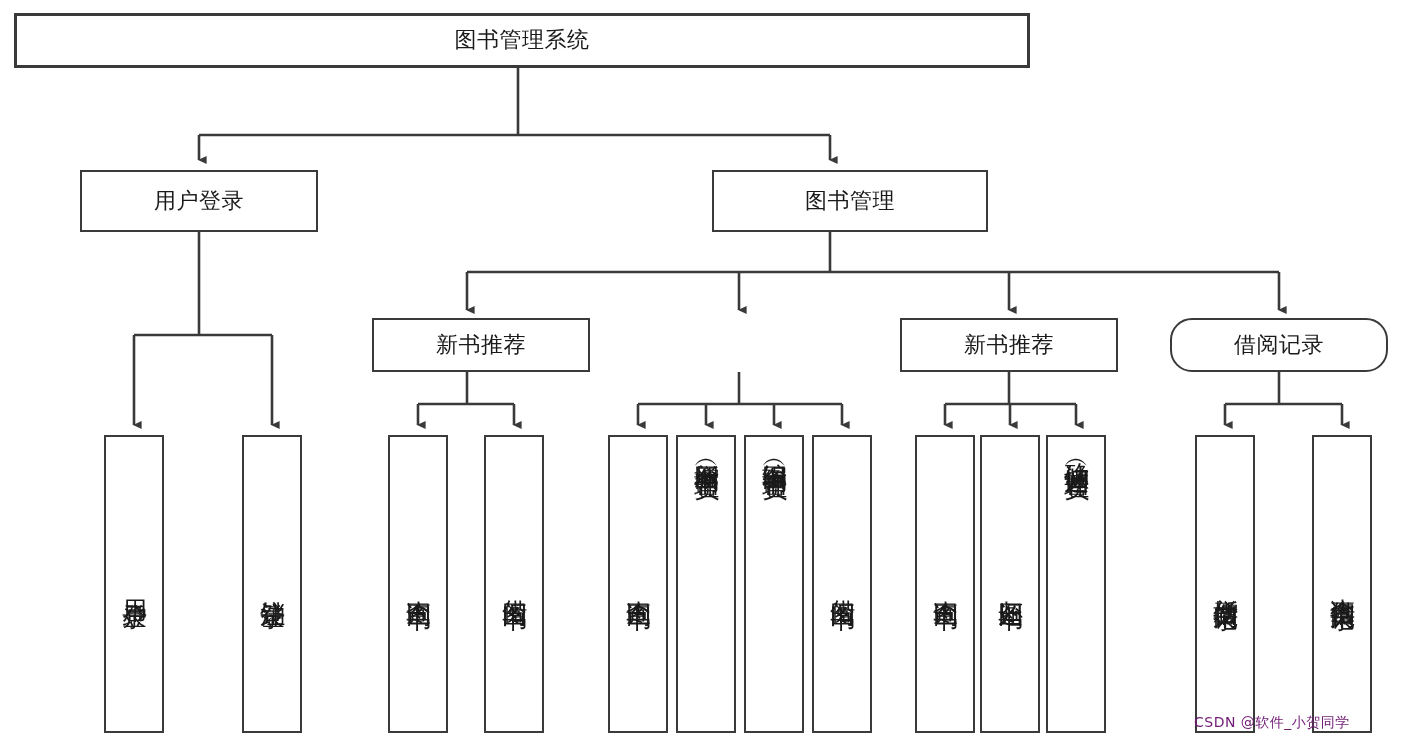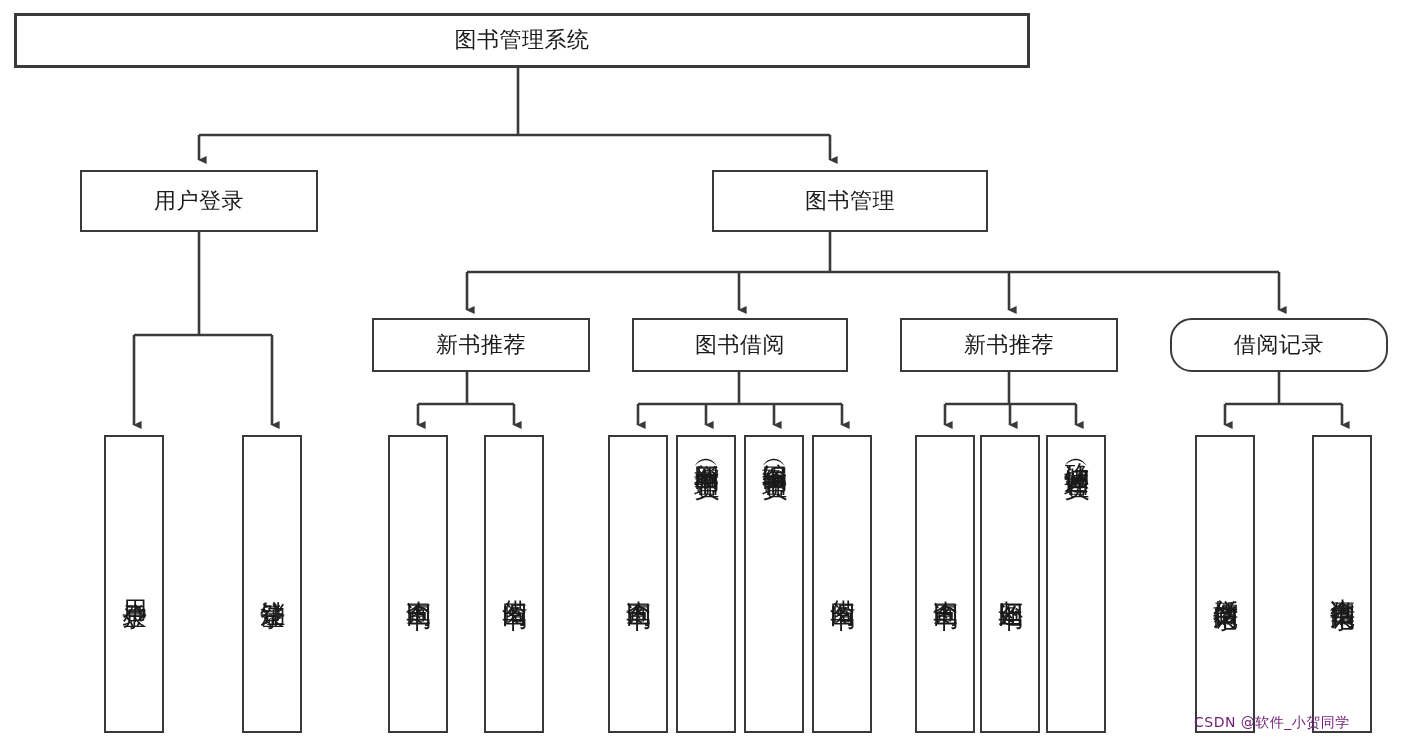--- a/index.html
+++ b/index.html
@@ -131,23 +131,20 @@
   <div class="node level2" style="left:80px; top:170px; width:238px; height:62px;">
     <span class="node-label">用户登录</span>
   </div>
   <div class="node level2" style="left:712px; top:170px; width:276px; height:62px;">
     <span class="node-label">图书管理</span>
   </div>
 
   <div class="node level3" style="left:372px; top:318px; width:218px; height:54px;align-items:center;">
     <span class="node-label">新书推荐</span>
   </div>
-  <div class="node level3" style="left:632px; top:318px; width:216px; height:54px;">
-    <span class="node-label">图书借阅</span>
-  </div>
   <div class="node level3" style="left:900px; top:318px; width:218px; height:54px;">
     <span class="node-label">新书推荐</span>
   </div>
   <div class="node level3" style="left:1170px; top:318px; width:218px; height:54px;border-radius:22px;">
     <span class="node-label">借阅记录</span>
   </div>
 
   <div class="node leaf centered" style="left:104px; top:435px; width:60px; height:298px;">
     <span class="node-label">用户登录</span>
   </div>

